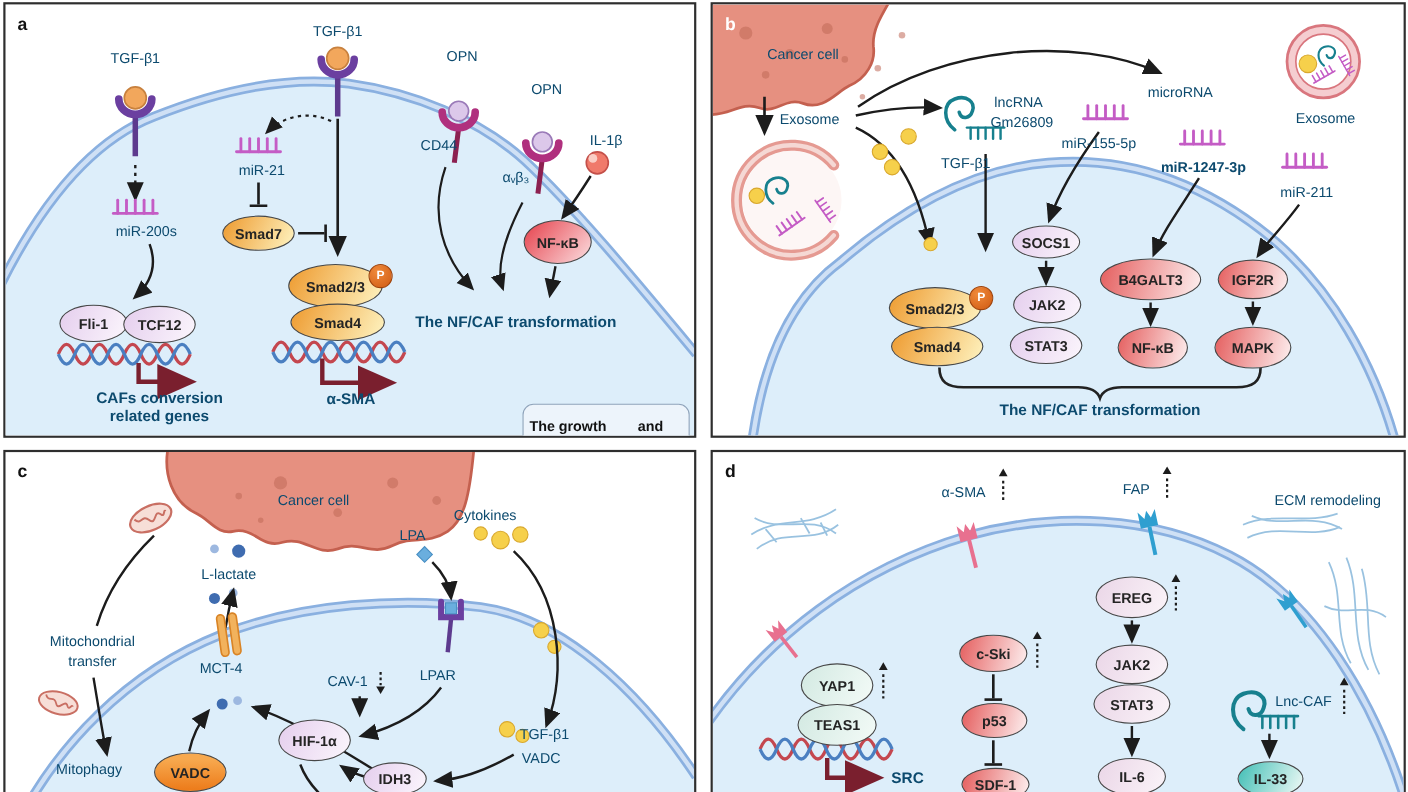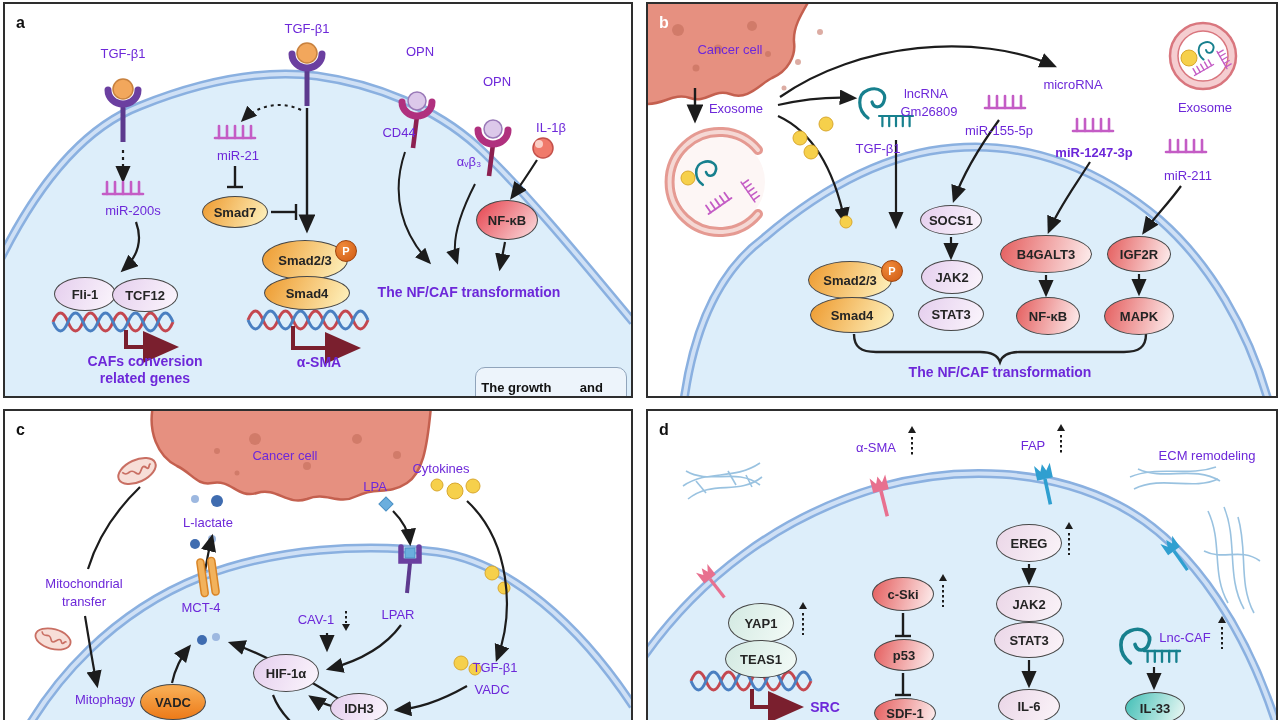--- a/index.html
+++ b/index.html
@@ -1,21 +1,21 @@
 <!DOCTYPE html>
 <html><head>
 <meta charset="utf-8">
 <style>
   html,body{margin:0;padding:0;background:#ffffff;font-family:"Liberation Sans",sans-serif;}
   .stage{position:relative;width:1280px;height:720px;overflow:hidden;background:#fff;}
   .panel{position:absolute;background:#fff;border:2px solid #2e2e2e;overflow:hidden;box-sizing:border-box;}
   .panel svg.art{position:absolute;left:0;top:0;z-index:1;}
   .plabel{position:absolute;left:11px;top:10px;font-weight:700;font-size:16px;color:#111;z-index:5;}
   .plabel.white{color:#fff;}
-  .lbl{position:absolute;transform:translate(-50%,-50%);white-space:nowrap;font-size:13px;font-weight:500;color:#6d28d9;z-index:4;}
+  .lbl{position:absolute;transform:translate(-50%,-50%);white-space:nowrap;font-size:13px;font-weight:500;color:#0c4a6e;z-index:4;}
   .lbl.bold{font-weight:700;font-size:14px;}
   .node{position:absolute;border:1.6px solid #474747;border-radius:50%;display:flex;align-items:center;justify-content:center;font-size:13px;font-weight:600;color:#242424;z-index:3;box-sizing:border-box;}
   .n-orange{background:linear-gradient(115deg,#efa13a 8%,#fdedb6 92%);}
   .n-lav{background:linear-gradient(115deg,#e7d2ef 10%,#f9f2fb 90%);}
   .n-pinklav{background:linear-gradient(115deg,#ecd9e9 10%,#f9f1f7 90%);}
   .n-red{background:linear-gradient(130deg,#e8505a 10%,#f9cfd2 90%);}
   .n-rose{background:linear-gradient(105deg,#e66565 5%,#fce9e9 95%);}
   .n-tealight{background:linear-gradient(115deg,#d6ebe4 10%,#f0f9f5 90%);}
   .n-teal{background:linear-gradient(115deg,#52c4bc 10%,#dff4f0 90%);}
   .n-vadc{background:linear-gradient(180deg,#f7a94f 15%,#ed7d1c 95%);}
@@ -310,21 +310,21 @@
       </g>
       <path d="M462,90 C505,130 510,200 492,248" stroke="#1c1c1c" stroke-width="2.2" fill="none" marker-end="url(#ak-c)"></path>
       <path d="M462,275 C432,292 412,297 392,299" stroke="#1c1c1c" stroke-width="2.2" fill="none" marker-end="url(#ak-c)"></path>
       <path d="M330,296 Q315,292 306,286" stroke="#1c1c1c" stroke-width="2.2" fill="none" marker-end="url(#ak-c)"></path>
       <path d="M268,284 C272,295 278,303 286,311" stroke="#1c1c1c" stroke-width="2.2" fill="none"></path>
     </svg>
     <div class="plabel">c</div>
     <div class="lbl" style="left:280px;top:44px;">Cancer cell</div>
     <div class="lbl" style="left:79px;top:172px;">Mitochondrial</div>
     <div class="lbl" style="left:79px;top:190px;">transfer</div>
-    <div class="lbl" style="left:92px;top:288px;padding-left:16px;">Mitophagy</div>
+    <div class="lbl" style="left:76px;top:288px;">Mitophagy</div>
     <div class="lbl" style="left:203px;top:111px;">L-lactate</div>
     <div class="lbl" style="left:196px;top:196px;">MCT-4</div>
     <div class="node n-vadc" style="left:135px;top:273px;width:66px;height:36px;">VADC</div>
     <div class="lbl" style="left:311px;top:208px;">CAV-1</div>
     <div class="lbl" style="left:370px;top:75px;">LPA</div>
     <div class="lbl" style="left:393px;top:203px;">LPAR</div>
     <div class="node n-lav" style="left:248px;top:243px;width:66px;height:38px;">HIF-1α</div>
     <div class="node n-lav" style="left:325px;top:282px;width:58px;height:30px;">IDH3</div>
     <div class="lbl" style="left:490px;top:256px;">TGF-β1</div>
     <div class="lbl" style="left:487px;top:278px;">VADC</div>

